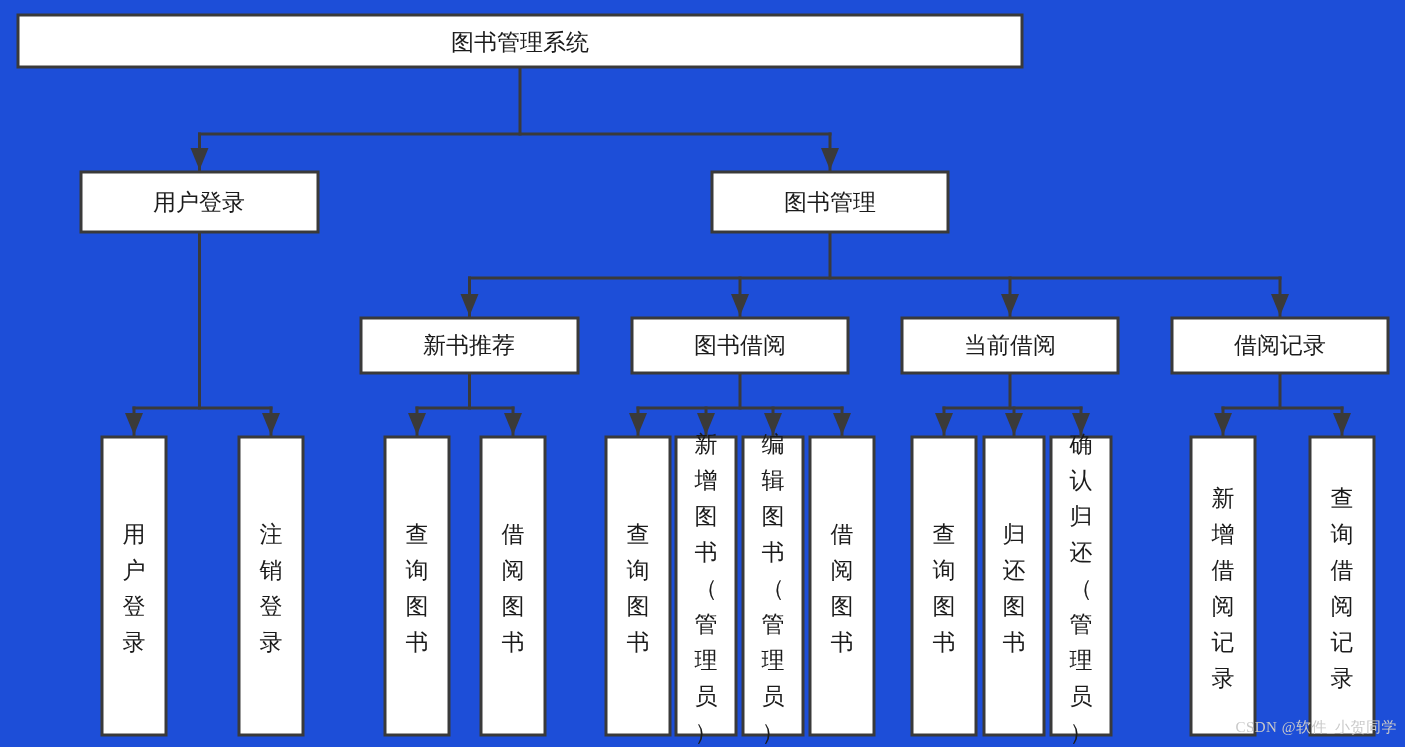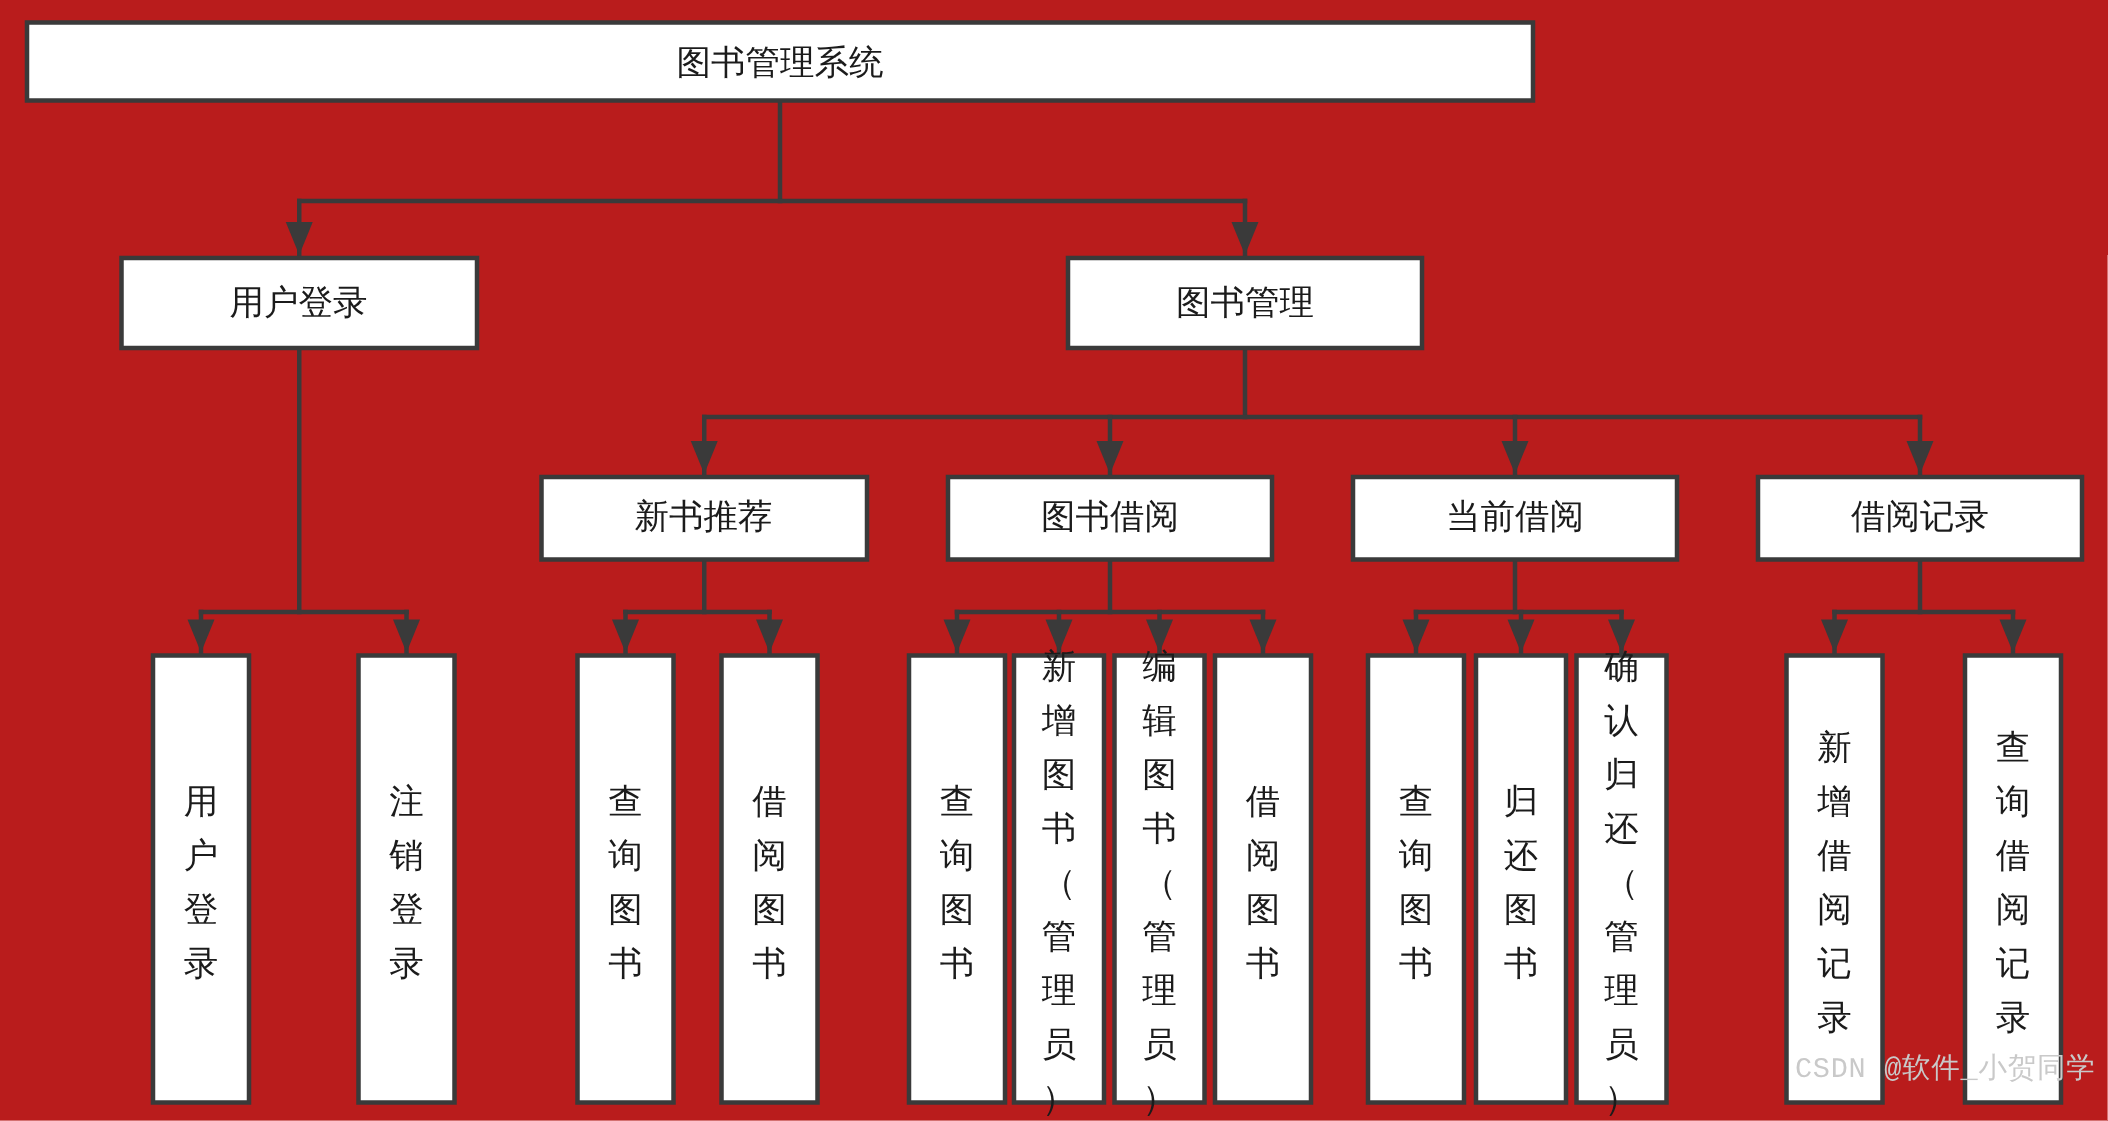--- a/index.html
+++ b/index.html
@@ -10,21 +10,21 @@
   body {
     width: 1405px;
     height: 747px;
     font-family: "DejaVu Sans", "Liberation Sans", sans-serif;
     overflow: hidden;
   }
   #diagram-root {
     position: relative;
     width: 1405px;
     height: 747px;
-    background: #b91c1c;
+    background: #1d4ed8;
   }
   svg#flow-svg {
     position: absolute;
     left: 0;
     top: 0;
     width: 1405px;
     height: 747px;
     display: block;
   }
   .node-box {
@@ -51,24 +51,24 @@
   }
   .node-label-v {
     fill: #1b1b1b;
     font-family: "DejaVu Sans", "Liberation Sans", sans-serif;
     font-size: 23px;
     text-anchor: middle;
   }
   .watermark {
     position: absolute;
     right: 8px;
-    bottom: 22px;
+    bottom: 10px;
     color: #c9c9c9;
-    font-size: 19px;
-    font-family: Liberation Mono, monospace;
+    font-size: 15px;
+    font-family: Liberation Serif, serif;
     letter-spacing: 0.5px;
     white-space: nowrap;
     user-select: none;
   }
 </style>
 </head>
 <body>
 
 <div id="diagram-root">
 

